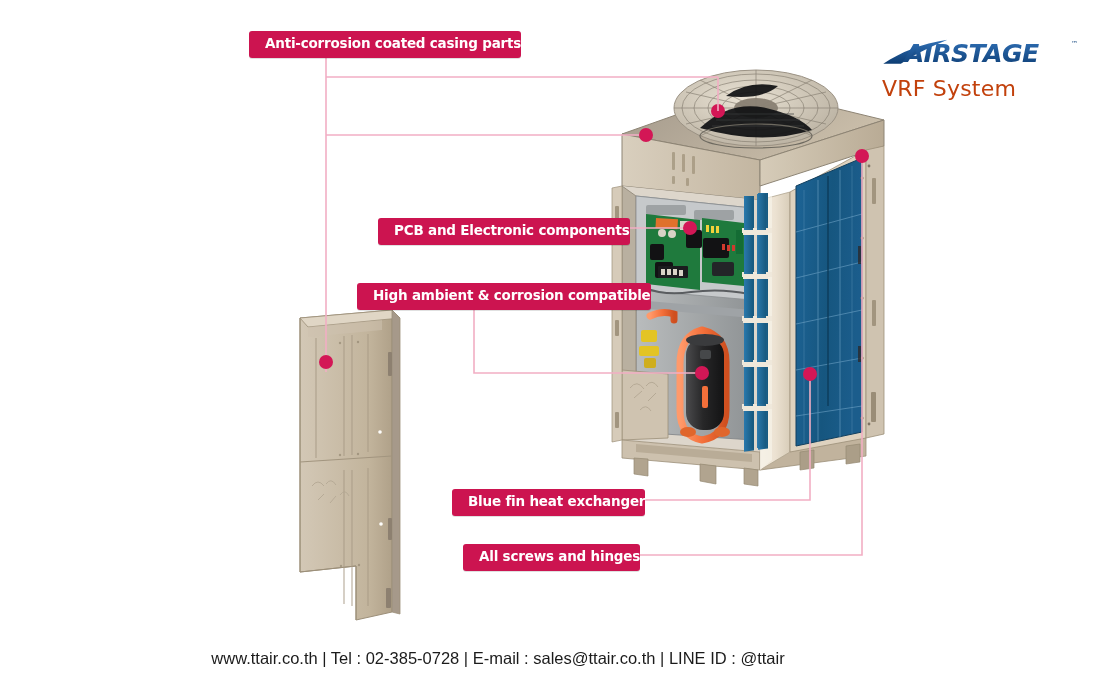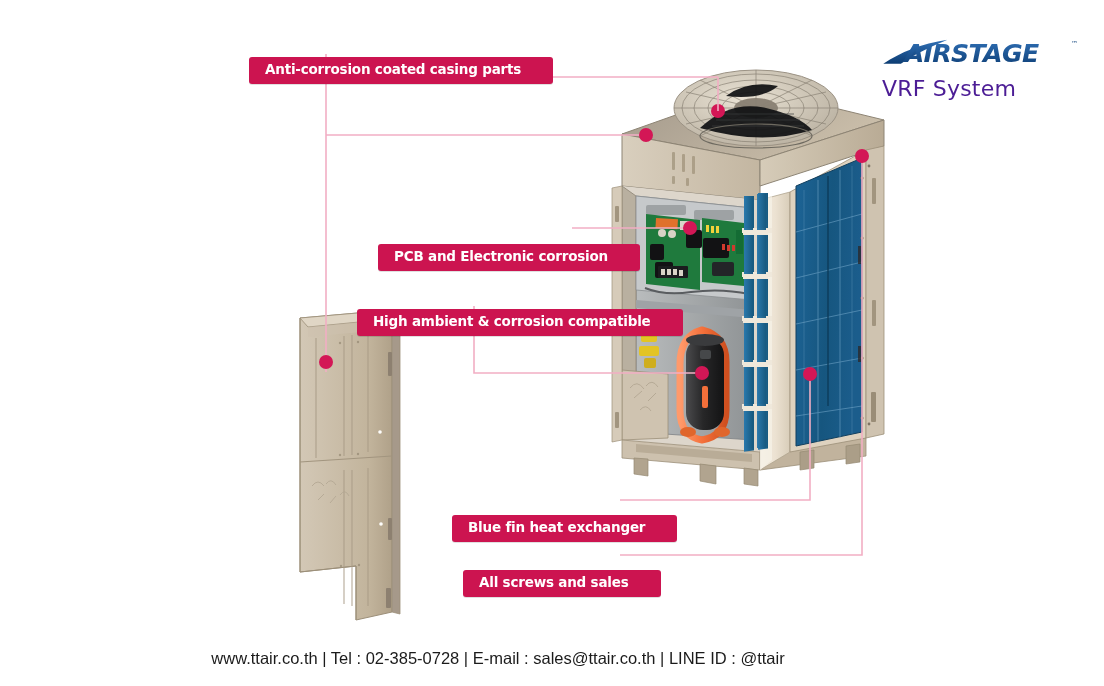--- a/index.html
+++ b/index.html
@@ -34,40 +34,39 @@
   }
 
   
   .airstage-block{
     position:absolute;right:22px;top:36px;width:200px;
   }
   .airstage-logo{height:34px;display:block;margin:0 auto;}
   .vrf-text{
     margin-top:6px;
     font-size:22px;
-    color:#4c1d95;
+    color:#c2410c;
     letter-spacing:0.2px;
     font-family:"DejaVu Sans", sans-serif;
   }
 
   
   .callout{
     position:absolute;
     background:#cc1450;
     color:#ffffff;
     font-weight:bold;
     font-size:13.5px;
     letter-spacing:-0.2px;
     white-space:nowrap;
-    padding:6px 32px 7px 16px;
+    padding:6px 0 7px 16px;
     border-radius:3px;
     box-shadow:0 1px 0 rgba(0,0,0,.12);
     font-family:"DejaVu Sans", sans-serif;
     line-height:1;
-    margin-top:26px;
   }
 
   
   #leaders{position:absolute;left:0;top:0;width:1104px;height:686px;pointer-events:none;}
 
   
   #art{position:absolute;left:0;top:0;width:1104px;height:686px;}
 
   
   .footer{
@@ -452,23 +451,23 @@
       <circle cx="702" cy="373" r="7"></circle>
       <circle cx="810" cy="374" r="7"></circle>
       <circle cx="862" cy="156" r="7"></circle>
     </g>
 
     <path d="M718 77 L718 111" fill="none" stroke="#f2aec4" stroke-width="1.6"></path>
   </svg>
 
   <div class="callout" style="left:249px;top:31px;">Anti-corrosion coated casing parts</div>
 
-  <div class="callout" style="left:378px;top:218px;">PCB and Electronic corrosion</div>
+  <div class="callout" style="left:378px;top:218px;">PCB and Electronic components</div>
 
   <div class="callout" style="left:452px;top:489px;">Blue fin heat exchanger</div>
 
   <div class="callout" style="left:357px;top:283px;">High ambient &amp; corrosion compatible</div>
 
-  <div class="callout" style="left:463px;top:544px;">All screws and sales</div>
+  <div class="callout" style="left:463px;top:544px;">All screws and hinges</div>
 
   <div class="footer">www.ttair.co.th | Tel : 02-385-0728 | E-mail : sales@ttair.co.th | LINE ID : @ttair</div>
 
 </div>
 
 </body></html>

